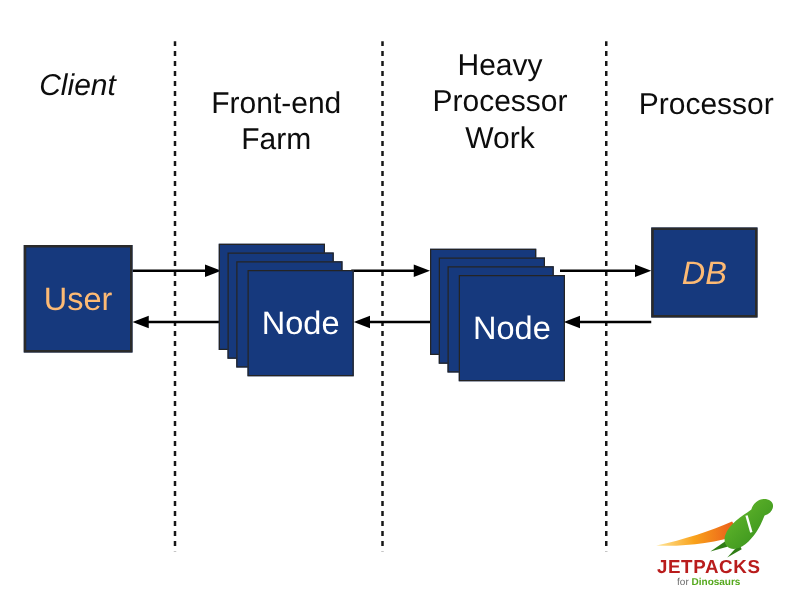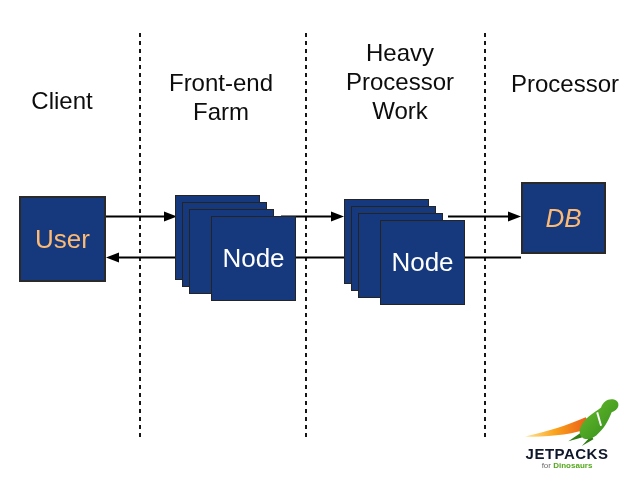--- a/index.html
+++ b/index.html
@@ -11,21 +11,21 @@
   .vdash{
     position:absolute;top:33px;height:408px;width:2px;z-index:0;
     background:repeating-linear-gradient(180deg,#161616 0 4px,transparent 4px 8px);
   }
   .vdash.d1{left:139px;} .vdash.d2{left:305px;} .vdash.d3{left:484px;}
   
   .hdr{
     position:absolute;z-index:2;color:#0d0d0d;font-size:24px;line-height:29px;
     text-align:center;letter-spacing:0px;font-weight:400;
   }
-  .hdr.client{left:2px;top:86px;width:120px;}
+  .hdr.client{left:2px;top:54px;width:120px;font-style:italic;}
   .hdr.frontend{left:156px;top:68px;width:130px;}
   .hdr.processor{left:330px;top:38px;width:140px;}
   .hdr.database{left:495px;top:69px;width:140px;}
   
   .arrows{position:absolute;left:0;top:0;z-index:1;}
   
   .box{
     position:absolute;z-index:2;box-sizing:border-box;
     background:#16397d;border:2px solid #2a2a2a;
     color:#fdba74;font-size:26px;display:flex;align-items:center;justify-content:center;
@@ -36,29 +36,29 @@
   .stack{position:absolute;z-index:2;width:110px;height:110px;}
   .stack.s1{left:175px;top:195px;}
   .stack.s2{left:344px;top:199px;}
   .layer{
     position:absolute;width:85px;height:85px;box-sizing:border-box;
     background:#16397d;border:1.6px solid #242424;
   }
   .layer.l0{left:0;top:0;} .layer.l1{left:7px;top:7px;}
   .layer.l2{left:14px;top:14px;}
   .layer.l3{
-    left:36px;top:21px;display:flex;align-items:center;justify-content:center;
+    left:23px;top:21px;display:flex;align-items:center;justify-content:center;
     color:#fff;font-size:26px;
   }
   
   .logo{position:absolute;left:503px;top:396px;width:128px;height:80px;z-index:2;}
   .logo-art{position:absolute;left:20px;top:0;}
   .logo-title{
     position:absolute;left:0;top:49px;width:100%;text-align:center;
-    font-size:15px;font-weight:bold;letter-spacing:0.5px;color:#0f172a;
+    font-size:15px;font-weight:bold;letter-spacing:0.5px;color:#b91c1c;
   }
   .logo-sub{
     position:absolute;left:0;top:65px;width:100%;text-align:center;
     font-size:8px;color:#6b6b6b;
   }
   .logo-sub .brand{color:#54a81c;font-weight:bold;margin-top:20px;}
 </style>
 </head>
 <body>
 

